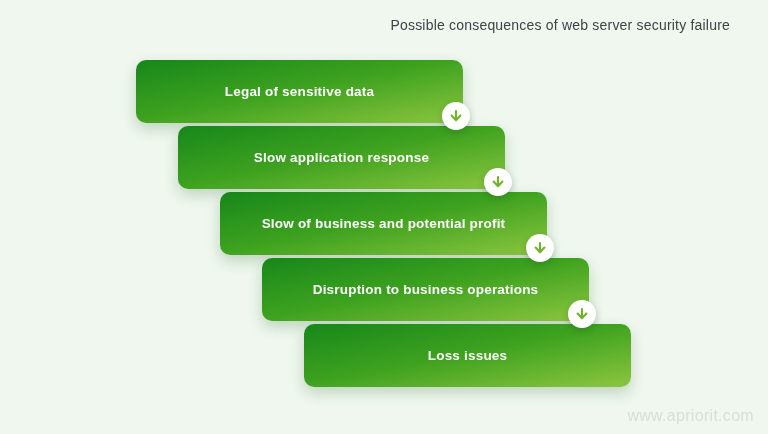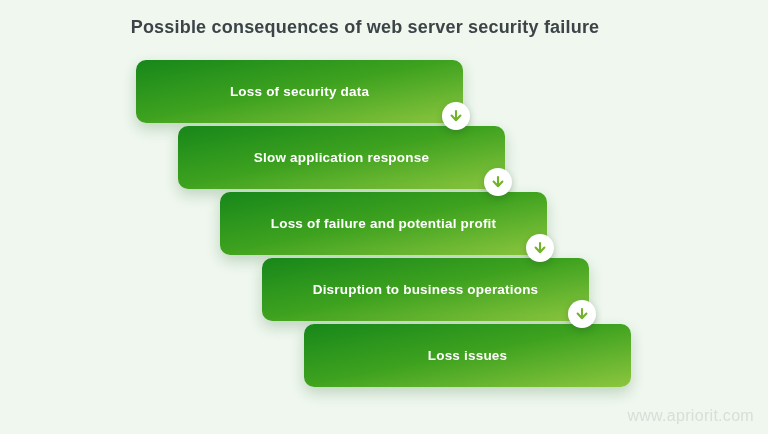--- a/index.html
+++ b/index.html
@@ -10,23 +10,23 @@
     background: var(--background, #eff7ef);
     font-family: "Liberation Sans", sans-serif;
     overflow: hidden;
   }
   .title {
     position: absolute;
     top: 17px;
     left: 0;
     right: 38px;
     margin: 0;
-    text-align: center;
-    font-size: 18px;
-    font-weight: bold;
+    text-align: right;
+    font-size: 14px;
+    font-weight: normal;
     letter-spacing: 0.2px;
     color: var(--title-text, #3d4448);
   }
   .step {
     position: absolute;
     width: 327px;
     height: 63px;
     border-radius: 10px;
     background: linear-gradient(to bottom right,
       var(--bar-gradient-start, #17871a) 0%,
@@ -75,39 +75,39 @@
   }
 </style>
 </head>
 <body>
 
 <div class="canvas">
 
   <h1 class="title">Possible consequences of web server security failure</h1>
 
   <div class="step step-1">
-    <span class="label">Loss of security data</span>
+    <span class="label">Legal of sensitive data</span>
     <span class="bubble">
       <svg width="16" height="16" viewBox="0 0 16 16" fill="none">
         <path d="M8 3 V10.5 M3.6 7.6 L8 12.2 L12.4 7.6" stroke="#72b32a" stroke-width="2.1" stroke-linecap="round" stroke-linejoin="round"></path>
       </svg>
     </span>
   </div>
 
   <div class="step step-2">
     <span class="label">Slow application response</span>
     <span class="bubble">
       <svg width="16" height="16" viewBox="0 0 16 16" fill="none">
         <path d="M8 3 V10.5 M3.6 7.6 L8 12.2 L12.4 7.6" stroke="#72b32a" stroke-width="2.1" stroke-linecap="round" stroke-linejoin="round"></path>
       </svg>
     </span>
   </div>
 
   <div class="step step-3">
-    <span class="label">Loss of failure and potential profit</span>
+    <span class="label">Slow of business and potential profit</span>
     <span class="bubble">
       <svg width="16" height="16" viewBox="0 0 16 16" fill="none">
         <path d="M8 3 V10.5 M3.6 7.6 L8 12.2 L12.4 7.6" stroke="#72b32a" stroke-width="2.1" stroke-linecap="round" stroke-linejoin="round"></path>
       </svg>
     </span>
   </div>
 
   <div class="step step-4">
     <span class="label">Disruption to business operations</span>
     <span class="bubble">

